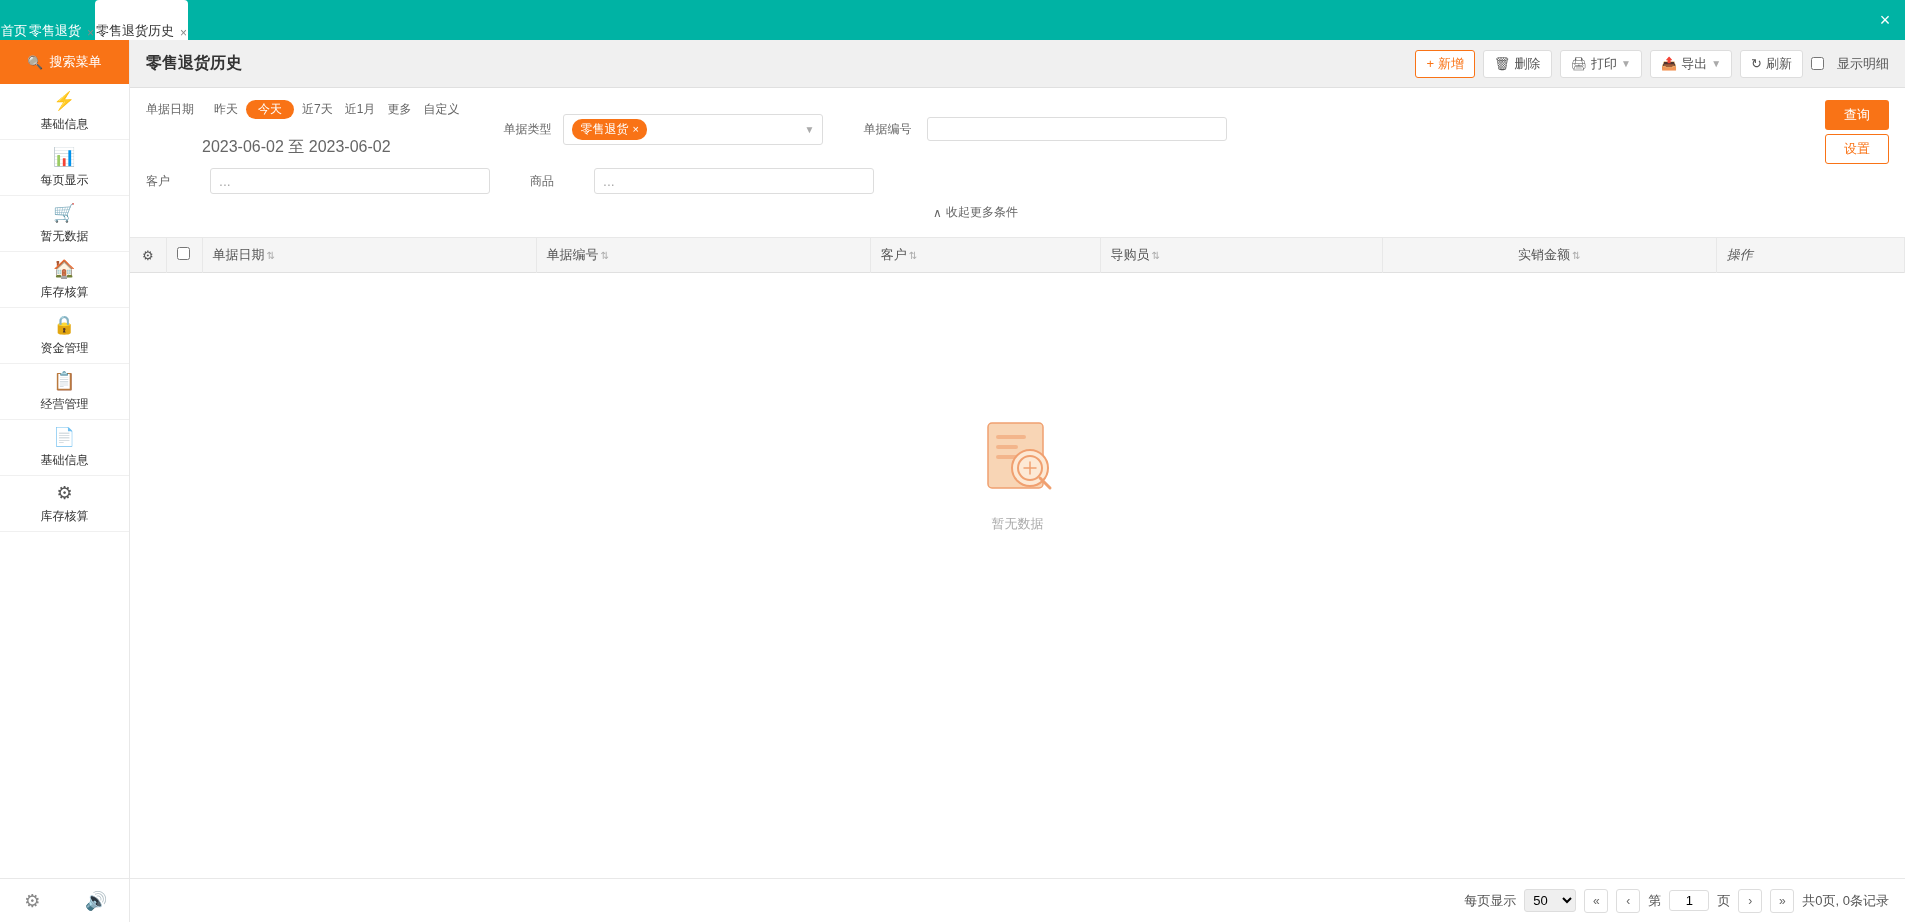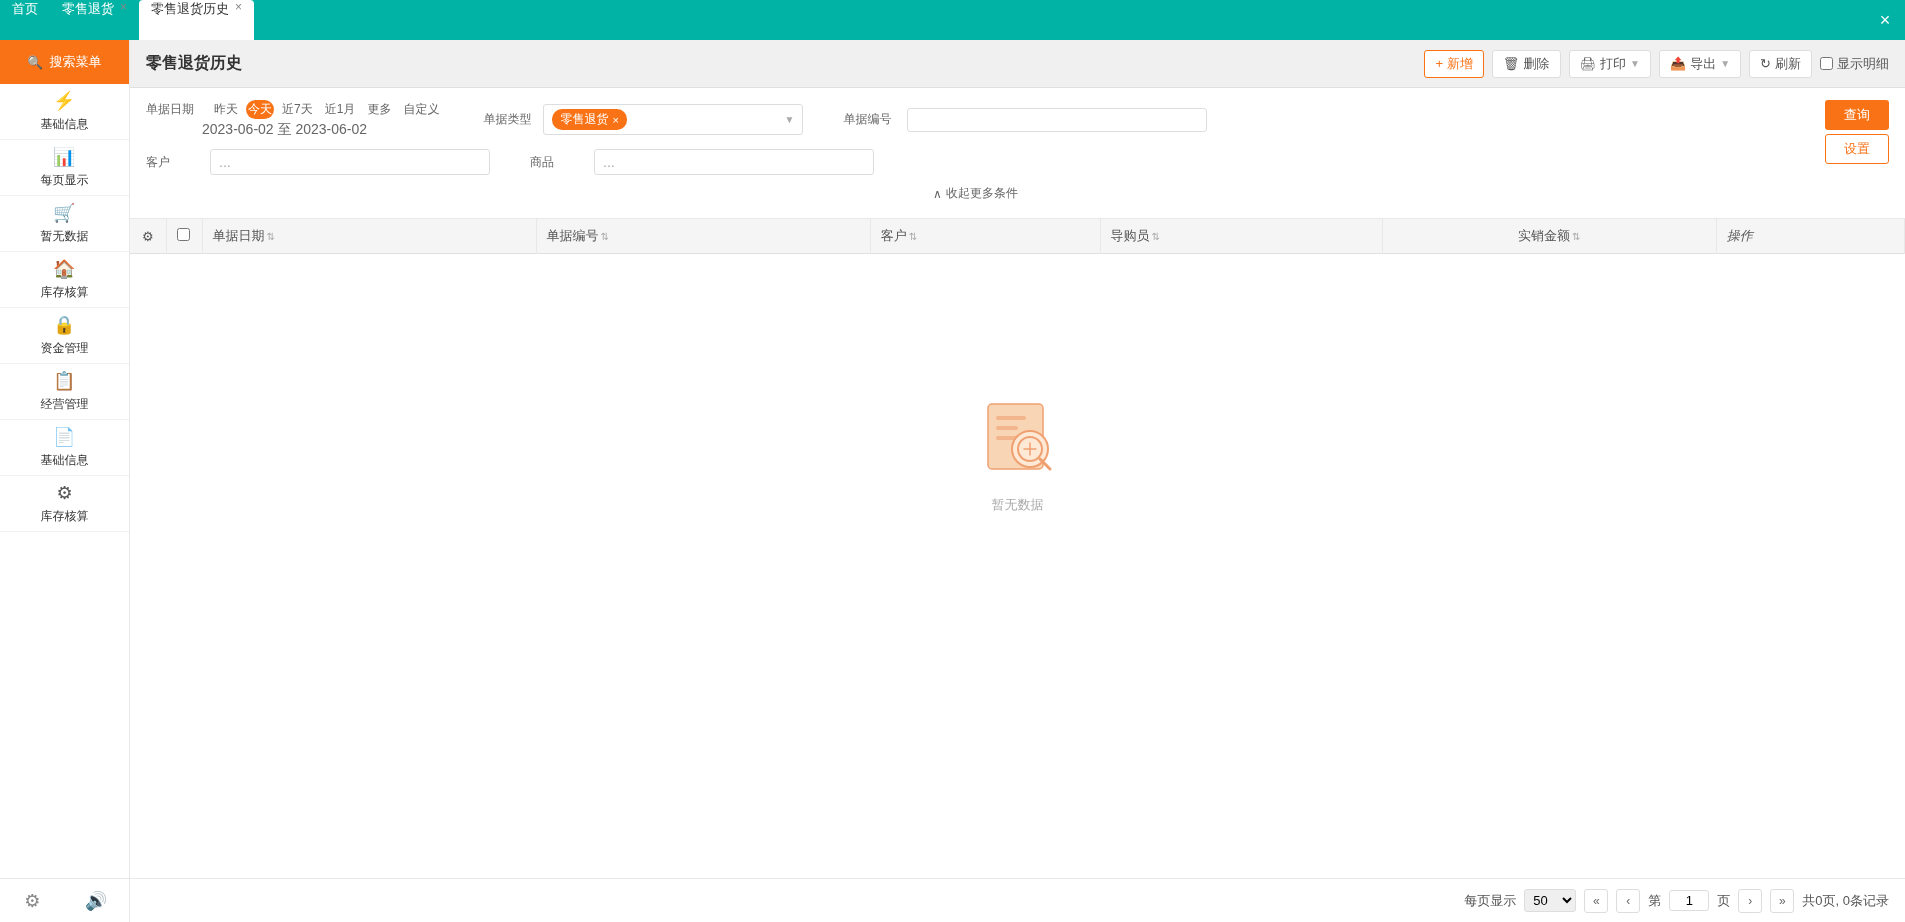--- a/index.html
+++ b/index.html
@@ -15,22 +15,22 @@
     }
     .top-nav-tabs {
       display: flex;
       align-items: center;
       height: 100%;
       flex: 1;
     }
     .top-nav-tab {
       height: 100%;
       display: flex;
-      align-items: flex-start;
-      padding: 0 12px;
+      align-items: flex-end;
+      padding: 0 1px;
       font-size: 13px;
       color: #fff;
       cursor: pointer;
       gap: 6px;
     }
     .top-nav-tab.active {
       background: #fff;
       color: #333;
       border-radius: 4px 4px 0 0;
     }
@@ -145,21 +145,21 @@
       color: #555;
       cursor: pointer;
       background: #fff;
       border: 1px solid #ddd;
       border-radius: 3px;
     }
     .header-btn.add { background: #fff; color: #f97316; border-color: #f97316; }
     .display-toggle {
       display: flex;
       align-items: center;
-      gap: 4px;
+      gap: 13px;
       font-size: 13px;
       color: #555;
       cursor: pointer;
     }
     .display-toggle input[type="checkbox"] { cursor: pointer; }
 
     
     .filter-area {
       background: #fff;
       padding: 12px 16px 0 16px;
@@ -186,26 +186,26 @@
     .date-btn {
       color: #666;
       cursor: pointer;
       padding: 1px 4px;
       border-radius: 2px;
     }
     .date-btn.active {
       background: #f97316;
       color: #fff;
       border-radius: 10px;
-      padding: 1px 2px;
+      padding: 1px 12px;
     }
     .date-range {
-      font-size: 14px;
+      font-size: 16px;
       color: #666;
-      margin-top: 0;
+      margin-top: 16px;
     }
     .filter-input {
       border: 1px solid #ddd;
       border-radius: 3px;
       padding: 4px 8px;
       font-size: 12px;
       min-width: 200px;
       color: #333;
     }
     .filter-tag {

